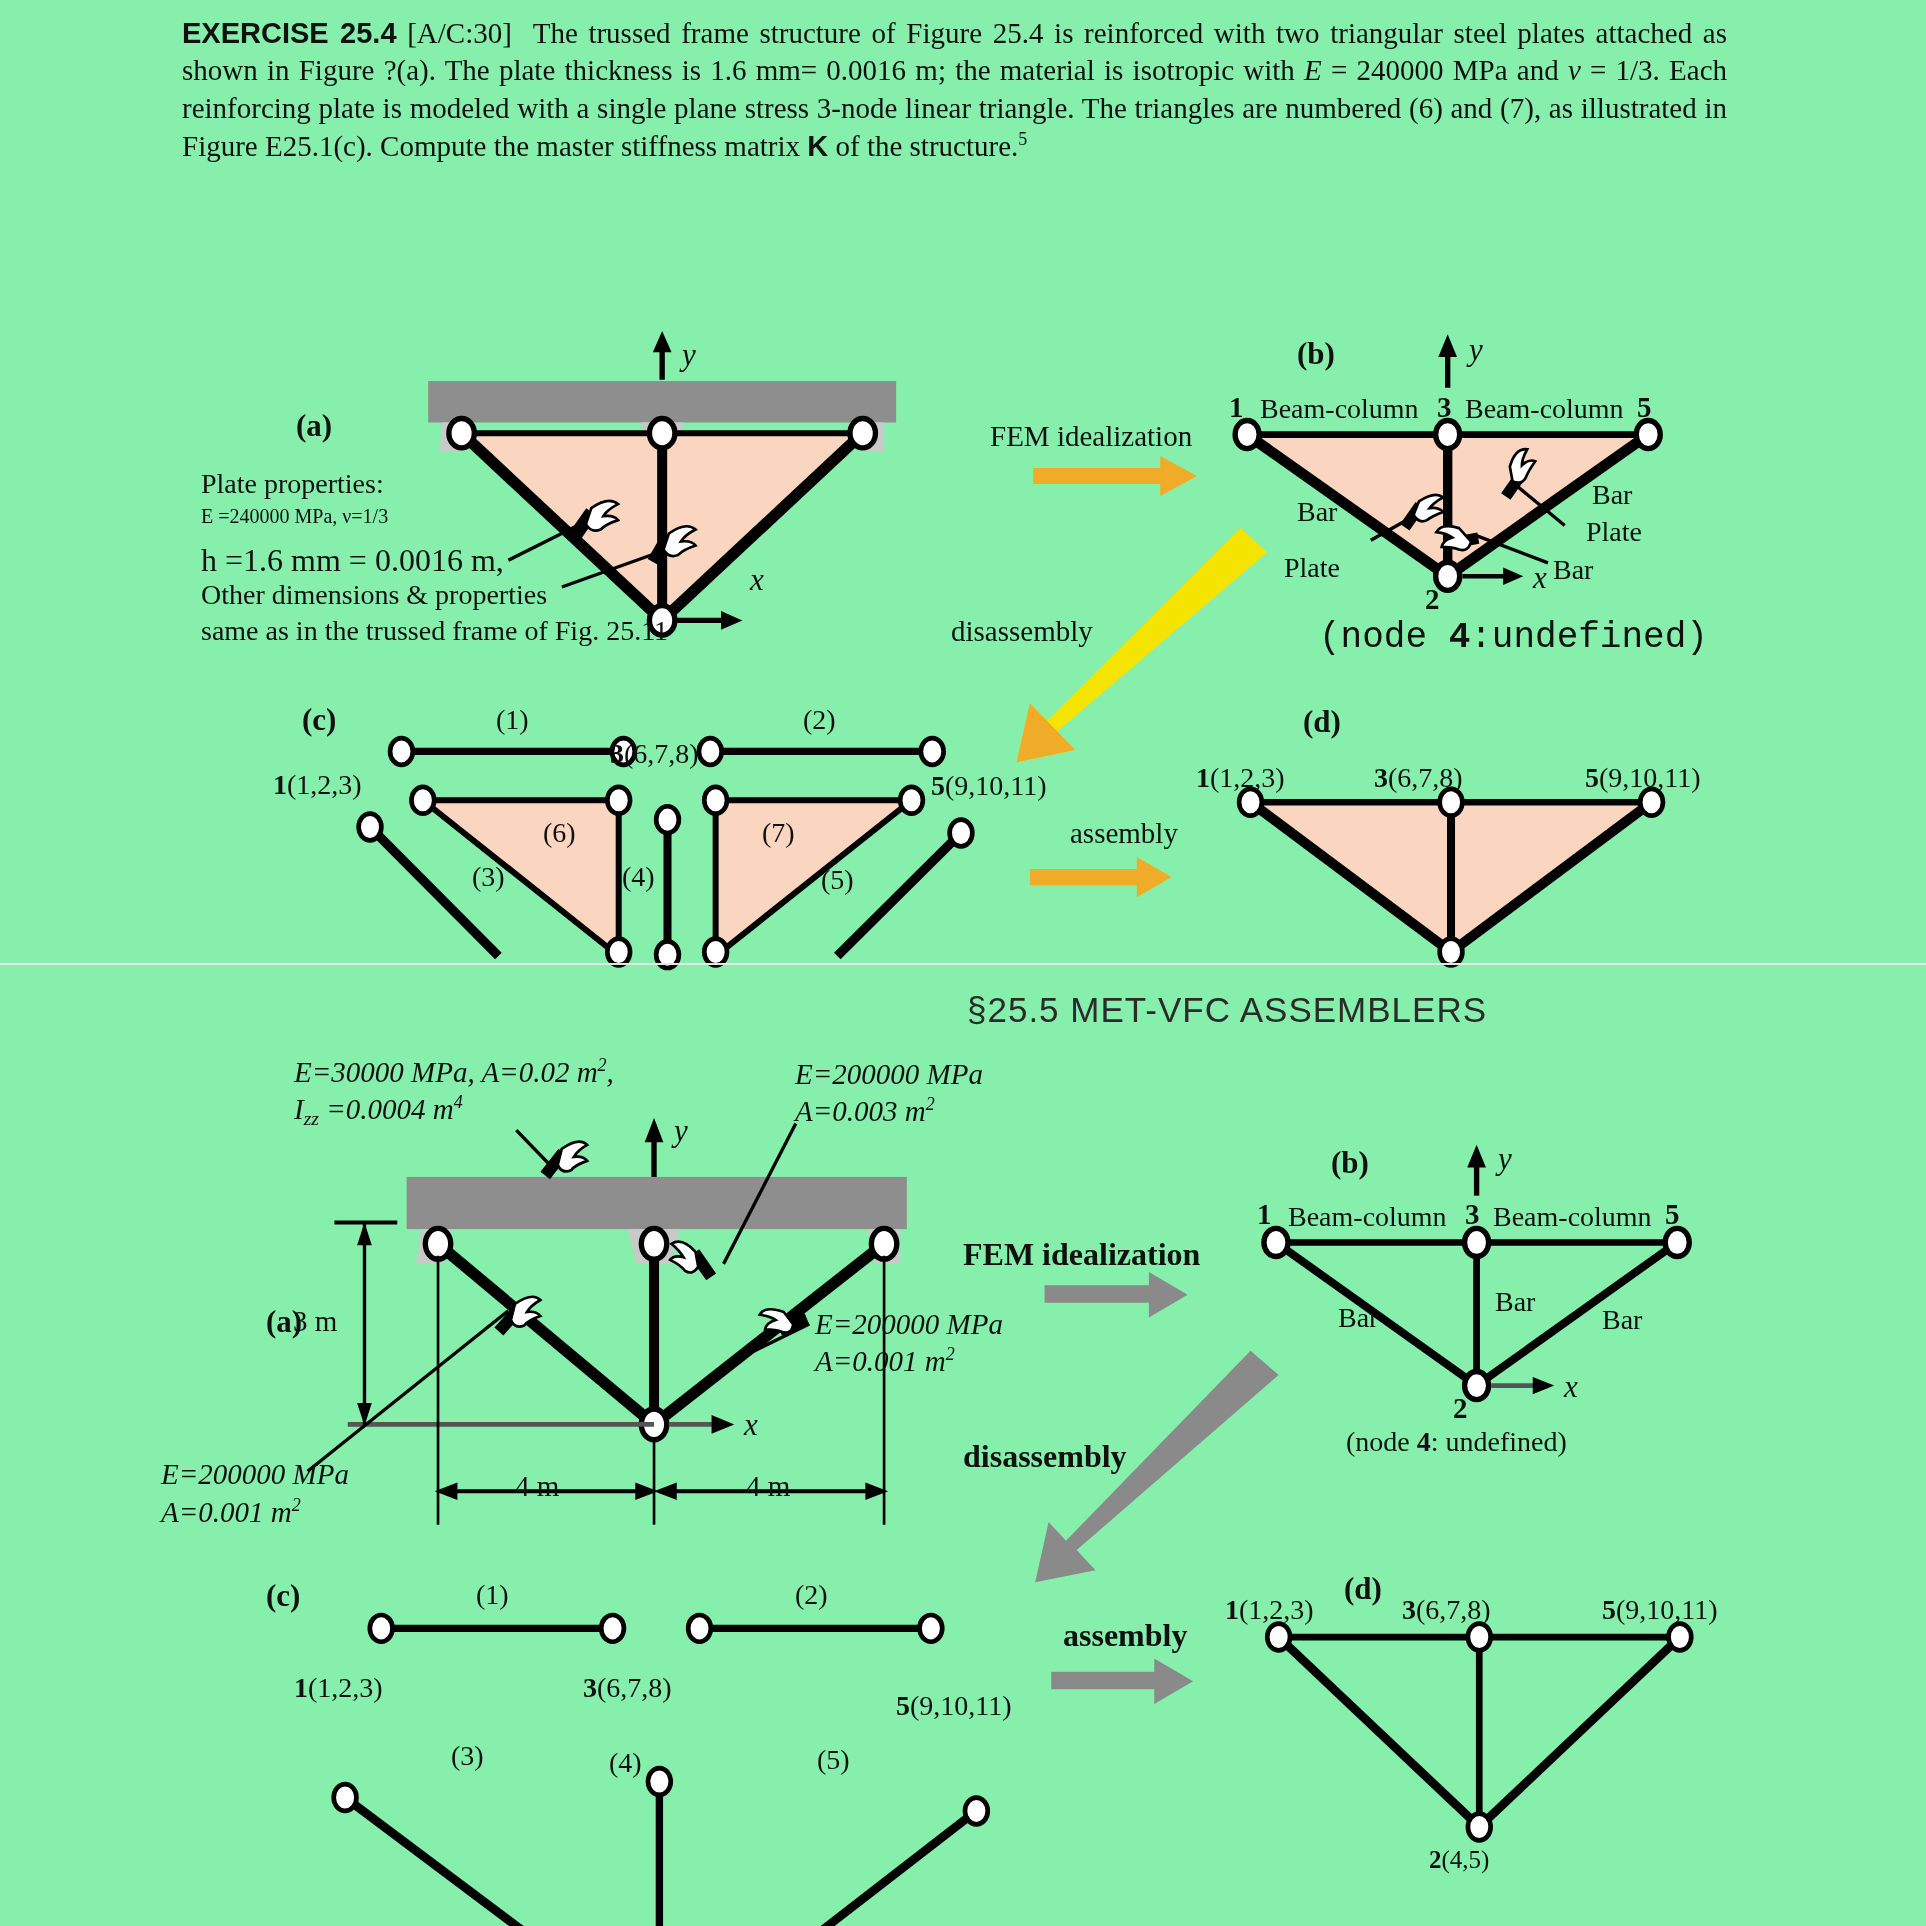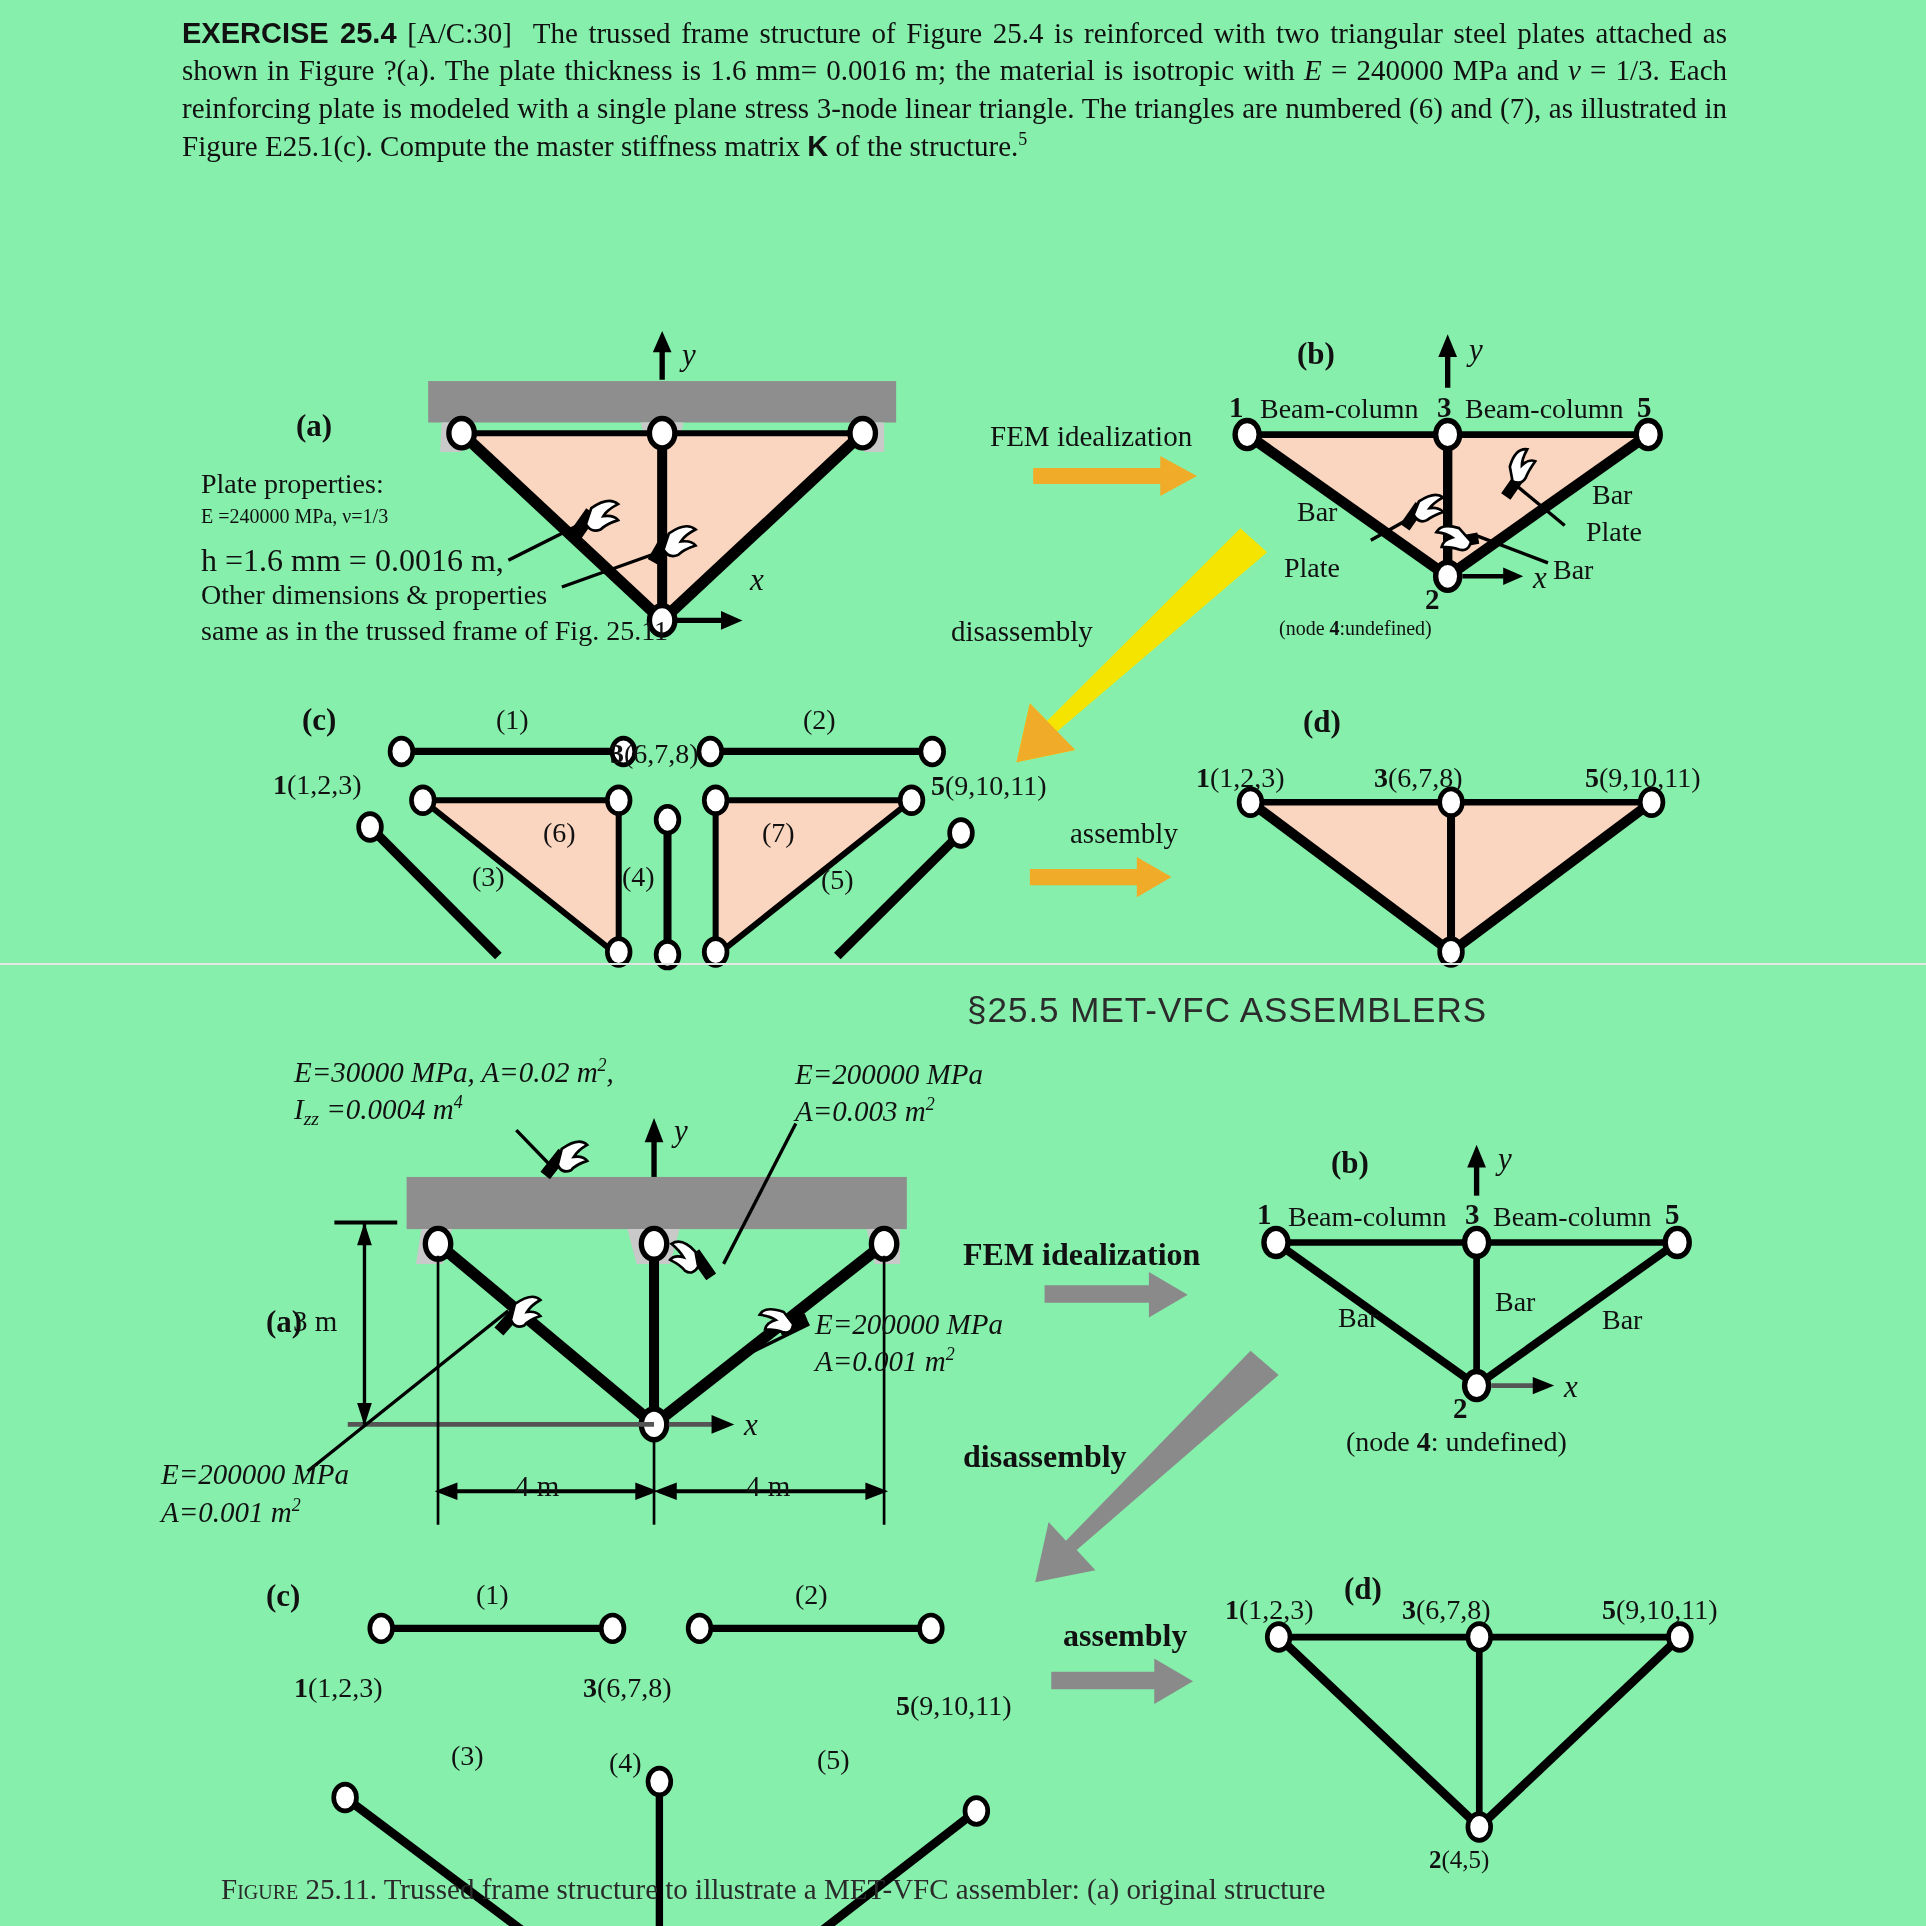--- a/index.html
+++ b/index.html
@@ -230,21 +230,21 @@
     <div class="lbl" style="left:1465px;top:393px;font-size:28px;">Beam-column</div>
     <div class="lbl bold" style="left:1637px;top:391px;font-size:29px;">5</div>
     <div class="lbl bold" style="left:1425px;top:583px;font-size:29px;">2</div>
 
     <div class="lbl" style="left:1297px;top:496px;font-size:28px;">Bar</div>
     <div class="lbl" style="left:1284px;top:552px;font-size:28px;">Plate</div>
     <div class="lbl" style="left:1553px;top:554px;font-size:28px;">Bar</div>
     <div class="lbl" style="left:1592px;top:479px;font-size:28px;">Bar</div>
     <div class="lbl" style="left:1586px;top:516px;font-size:28px;">Plate</div>
 
-    <div class="lbl" style="left:1279px;top:617px;font-size:20px;"><span>(node </span><b>4</b><span>:undefined)</span></div>
+    <div class="lbl" style="left:1319px;top:617px;font-size:36px;font-family:Liberation Mono, monospace;"><span>(node </span><b>4</b><span>:undefined)</span></div>
 
     <div class="lbl panel-letter" style="left:302px;top:702px;">(c)</div>
     <div class="lbl" style="left:496px;top:704px;font-size:28px;">(1)</div>
     <div class="lbl" style="left:803px;top:704px;font-size:28px;">(2)</div>
     <div class="lbl" style="left:472px;top:861px;font-size:28px;">(3)</div>
     <div class="lbl" style="left:622px;top:861px;font-size:28px;">(4)</div>
     <div class="lbl" style="left:821px;top:864px;font-size:28px;">(5)</div>
     <div class="lbl" style="left:543px;top:817px;font-size:28px;">(6)</div>
     <div class="lbl" style="left:762px;top:817px;font-size:28px;">(7)</div>
 
@@ -434,18 +434,15 @@
     <div class="lbl" style="left:583px;top:629px;font-size:28px;"><b>3</b><span>(6,7,8)</span></div>
     <div class="lbl" style="left:896px;top:647px;font-size:28px;"><b>5</b><span>(9,10,11)</span></div>
 
     <div class="lbl panel-letter" style="left:1344px;top:528px;">(d)</div>
     <div class="lbl" style="left:1225px;top:551px;font-size:28px;"><b>1</b><span>(1,2,3)</span></div>
     <div class="lbl" style="left:1402px;top:551px;font-size:28px;"><b>3</b><span>(6,7,8)</span></div>
     <div class="lbl" style="left:1602px;top:551px;font-size:28px;"><b>5</b><span>(9,10,11)</span></div>
     <div class="lbl" style="left:1429px;top:803px;font-size:25px;"><b>2</b><span>(4,5)</span></div>
   </div>
 
-  <div class="caption">
-    <span class="smallcaps">Figure</span><span> 25.11.</span><span>  Trussed frame structure to illustrate a MET-VFC assembler:  (a) original structure</span>
-  </div>
 
 </div>
 
 
 </body></html>

